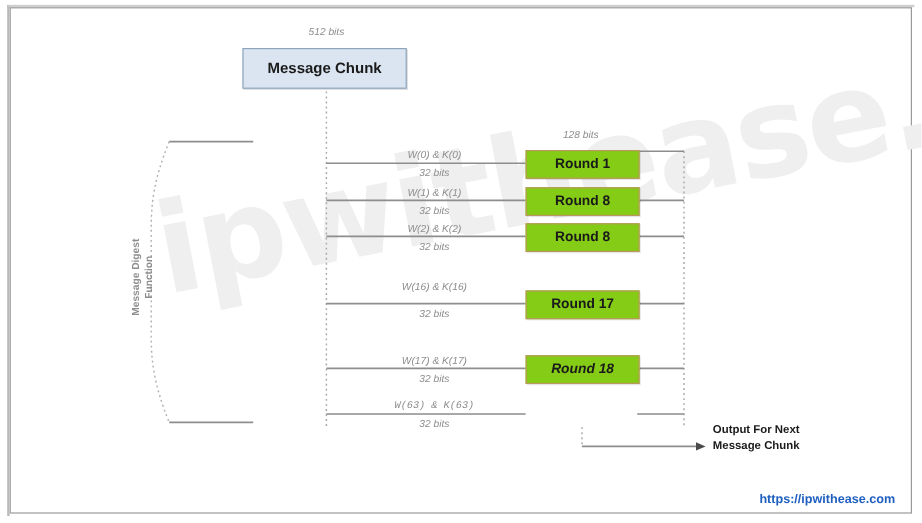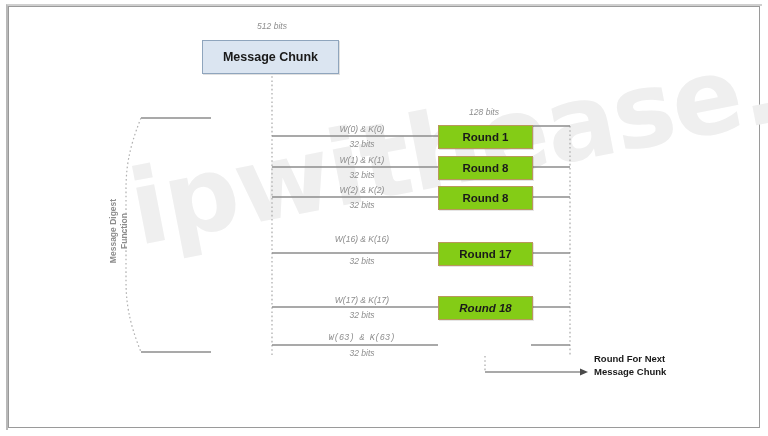--- a/index.html
+++ b/index.html
@@ -116,18 +116,19 @@
   <div class="lbl-c" style="left:362px;top:256px;">32 bits</div>
   <div class="lbl-c" style="left:362px;top:310px;">32 bits</div>
   <div class="lbl-c" style="left:362px;top:348px;">32 bits</div>
 
   <div class="vlabel" style="left:64px;top:220px;width:110px;">
     <span>Message Digest</span><br>
     <span>Function</span>
   </div>
 
   <div class="out-label" style="left:594px;top:352px;">
-    <span>Round For Next</span><br>
+    <span>Output For Next</span><br>
     <span>Message Chunk</span>
   </div>
 
+  <div class="url">https://ipwithease.com</div>
 
 </div>
 
 </body></html>

